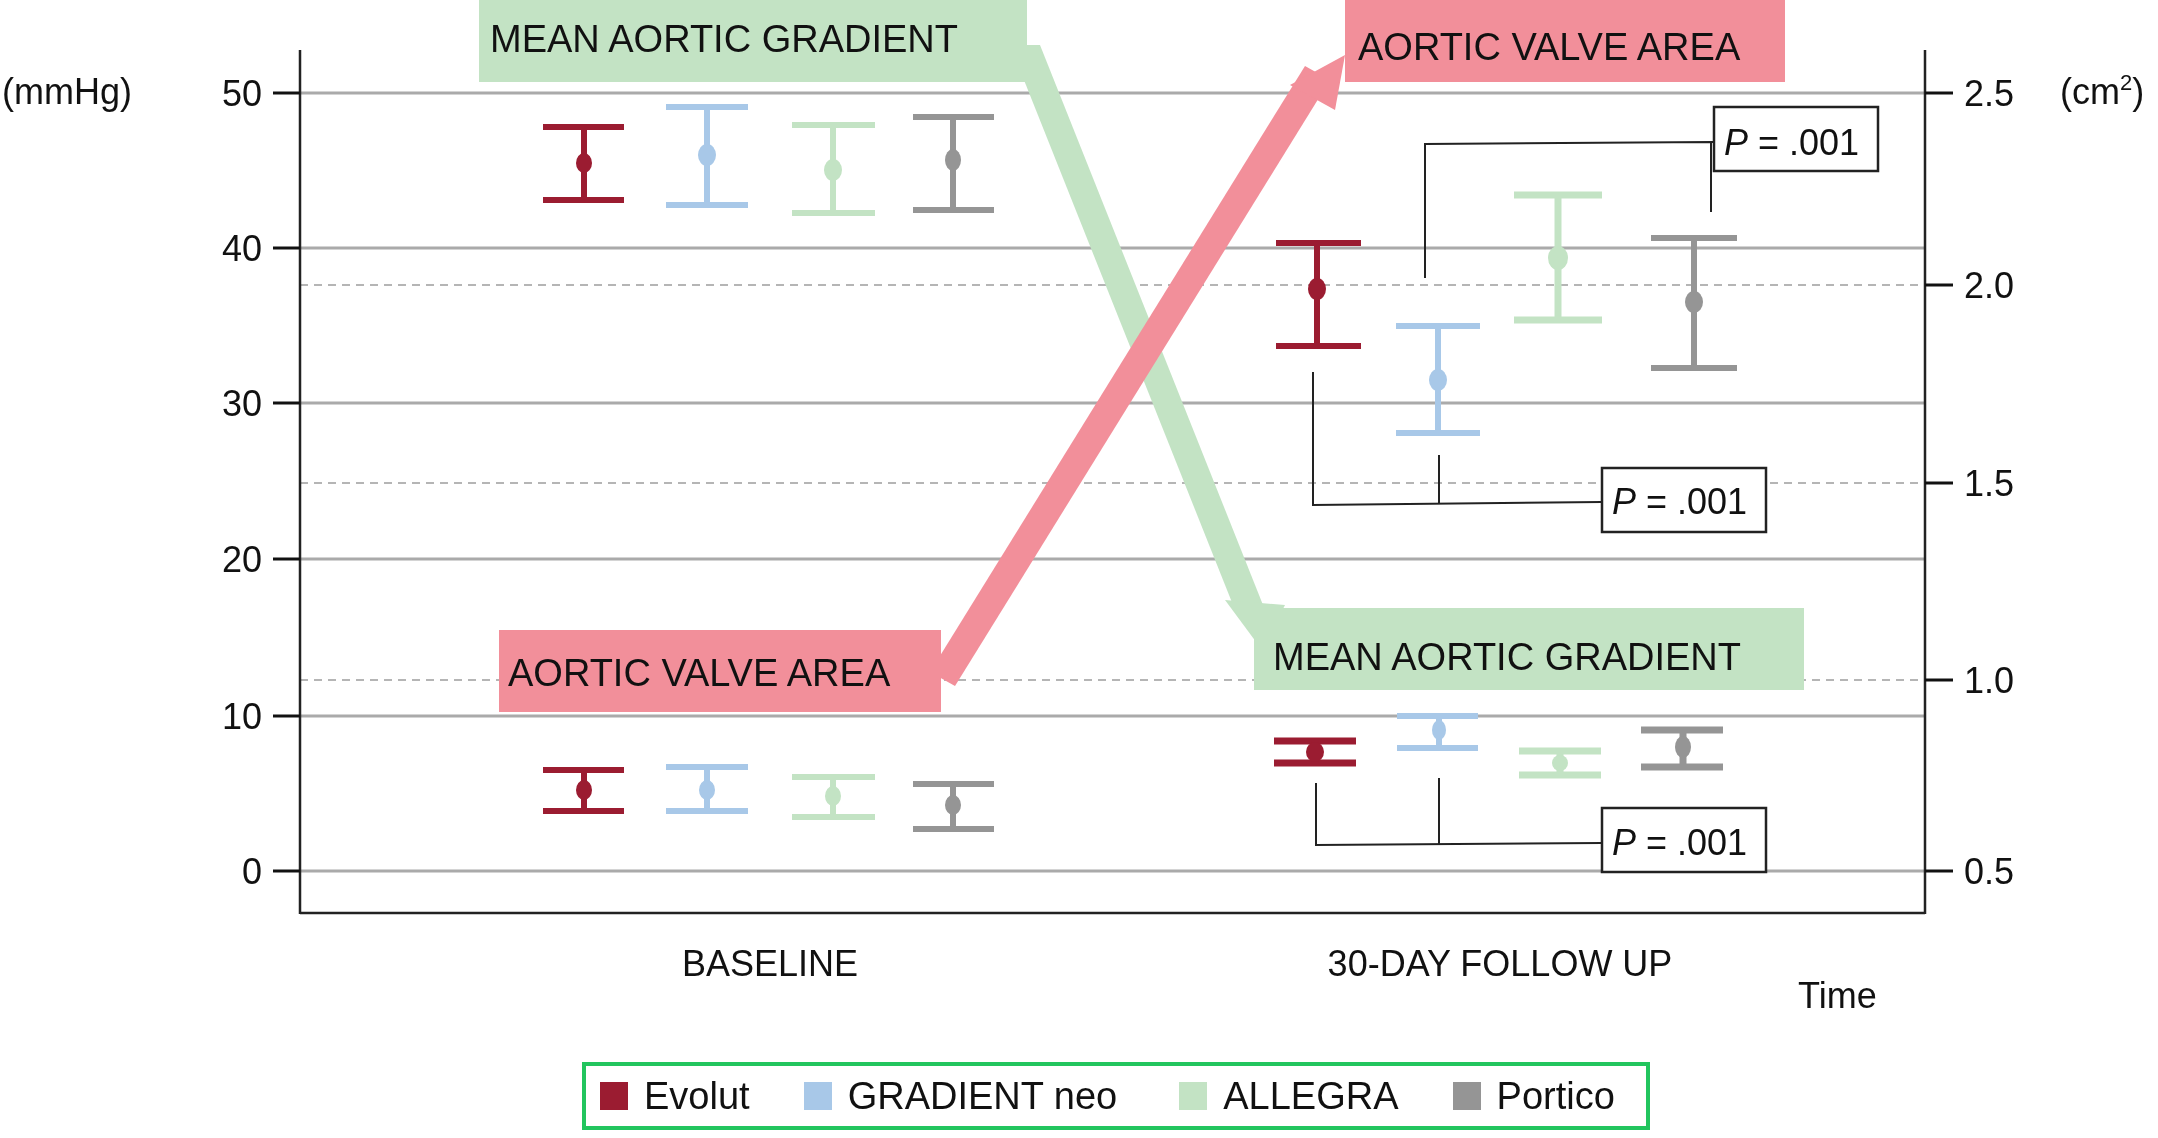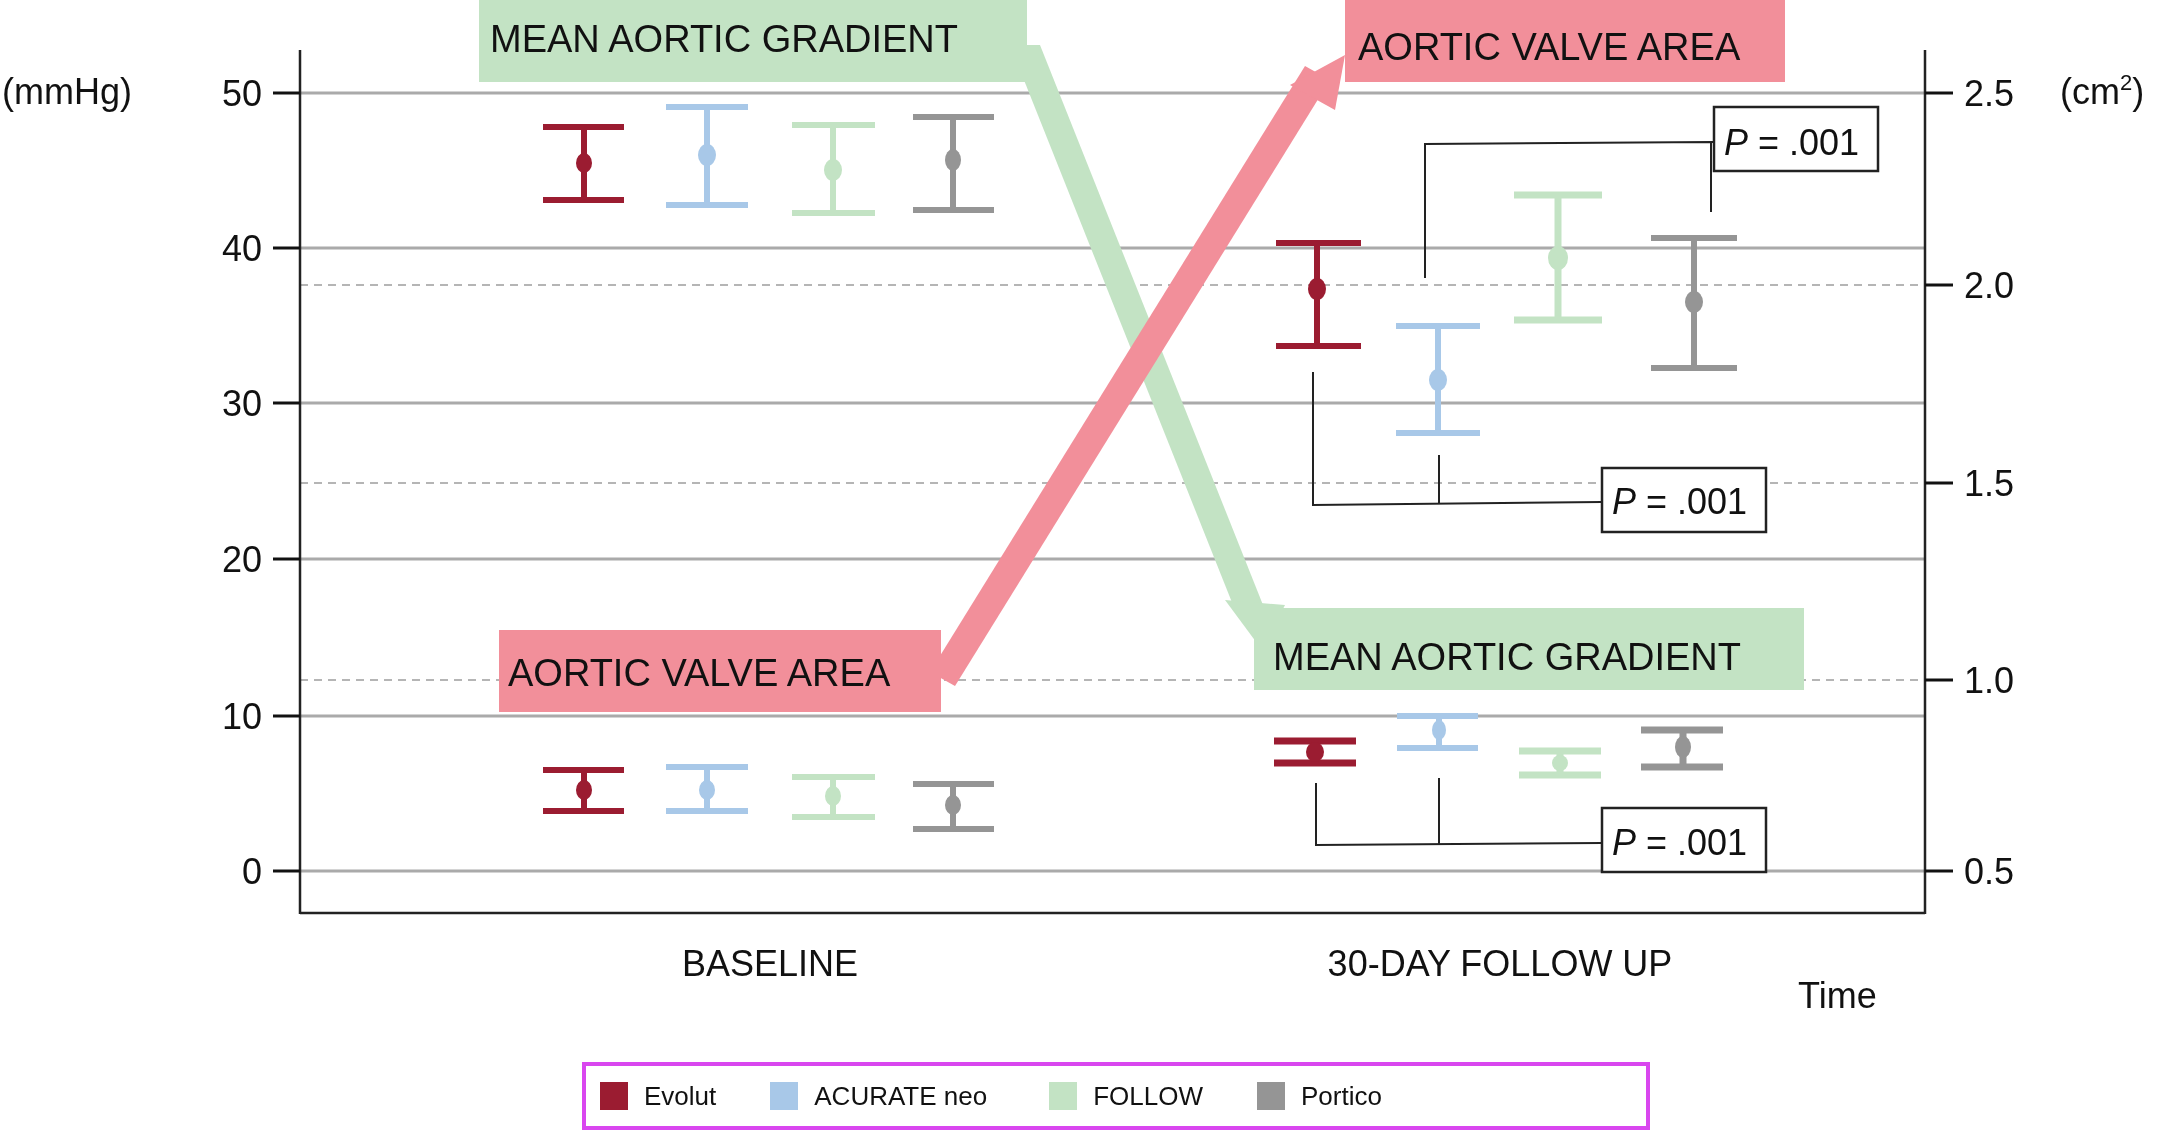--- a/index.html
+++ b/index.html
@@ -1,19 +1,19 @@
 <!DOCTYPE html>
 <html><head>
 <meta charset="utf-8">
 <style>
   html,body{margin:0;padding:0;background:#fff;}
   body{width:2158px;height:1138px;position:relative;overflow:hidden;font-family:"Liberation Sans",sans-serif;}
   #chart{position:absolute;left:0;top:0;}
   .lbl{font-family:"Liberation Sans",sans-serif;fill:#111;}
-  .legend{position:absolute;left:582px;top:1062px;width:1068px;height:68px;border:4px solid #d946ef;box-sizing:border-box;display:flex;align-items:center;font-size:26px;color:#111;}
+  .legend{position:absolute;left:582px;top:1062px;width:1068px;height:68px;border:4px solid #22c55e;box-sizing:border-box;display:flex;align-items:center;font-size:38px;color:#111;}
   .legend .item{display:flex;align-items:center;margin-left:14px;margin-right:40px;}
   .legend .sw{width:28px;height:28px;margin-right:16px;display:inline-block;}
 </style>
 </head>
 <body>
 
 <svg id="chart" width="2158" height="1138" viewBox="0 0 2158 1138" xmlns="http://www.w3.org/2000/svg">
 
   <g stroke="#aaaaaa" stroke-width="3">
     <line x1="300" y1="93" x2="1925" y2="93"></line>
@@ -230,23 +230,23 @@
   </g>
 </svg>
 
 <div class="legend">
   <div class="item">
     <span class="sw" style="background:#9b1c31"></span>
     <span>Evolut</span>
   </div>
   <div class="item">
     <span class="sw" style="background:#a8c8e8"></span>
-    <span>ACURATE neo</span>
+    <span>GRADIENT neo</span>
   </div>
   <div class="item" style="margin-left:22px">
     <span class="sw" style="background:#c3e3c4"></span>
-    <span>FOLLOW</span>
+    <span>ALLEGRA</span>
   </div>
   <div class="item" style="margin-right:10px">
     <span class="sw" style="background:#959595"></span>
     <span>Portico</span>
   </div>
 </div>
 
 </body></html>

